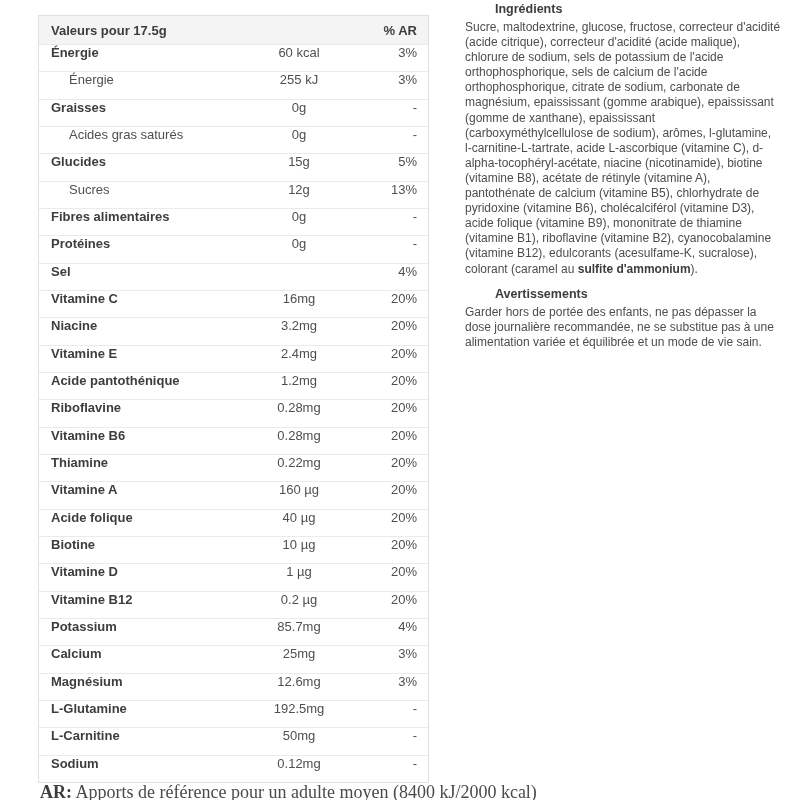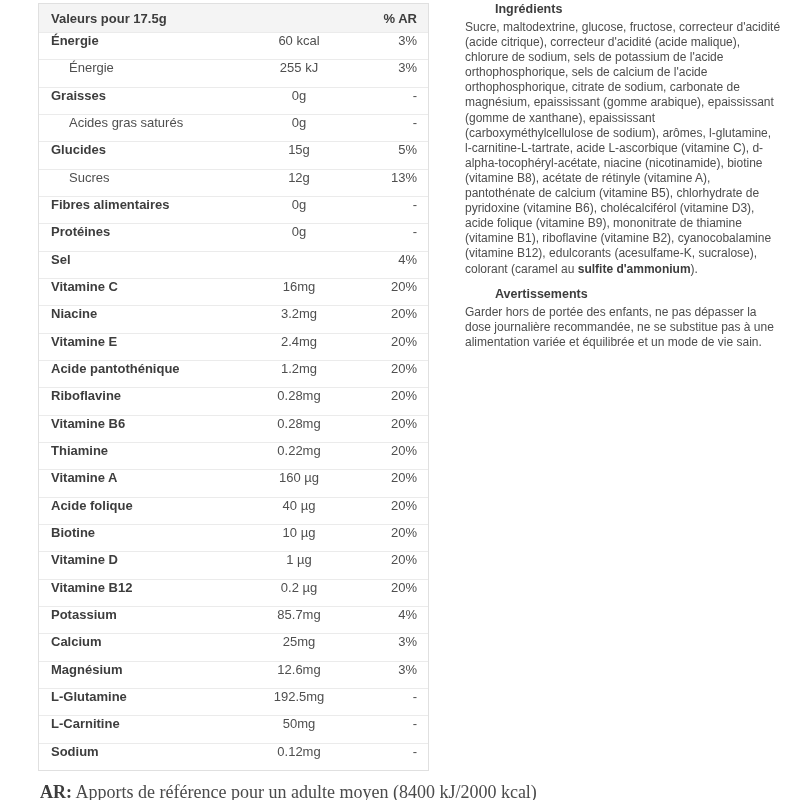--- a/index.html
+++ b/index.html
@@ -13,21 +13,21 @@
     width: 800px;
     height: 800px;
     background: #ffffff;
     overflow: hidden;
   }
 
   
   .nutrition-table {
     position: absolute;
     left: 38px;
-    top: 3px;
+    top: 15px;
     width: 391px;
     border: 1px solid #e0e0e0;
     box-sizing: border-box;
     background: #ffffff;
   }
   .t-header {
     display: flex;
     align-items: center;
     height: 28px;
     background: #f4f4f4;

